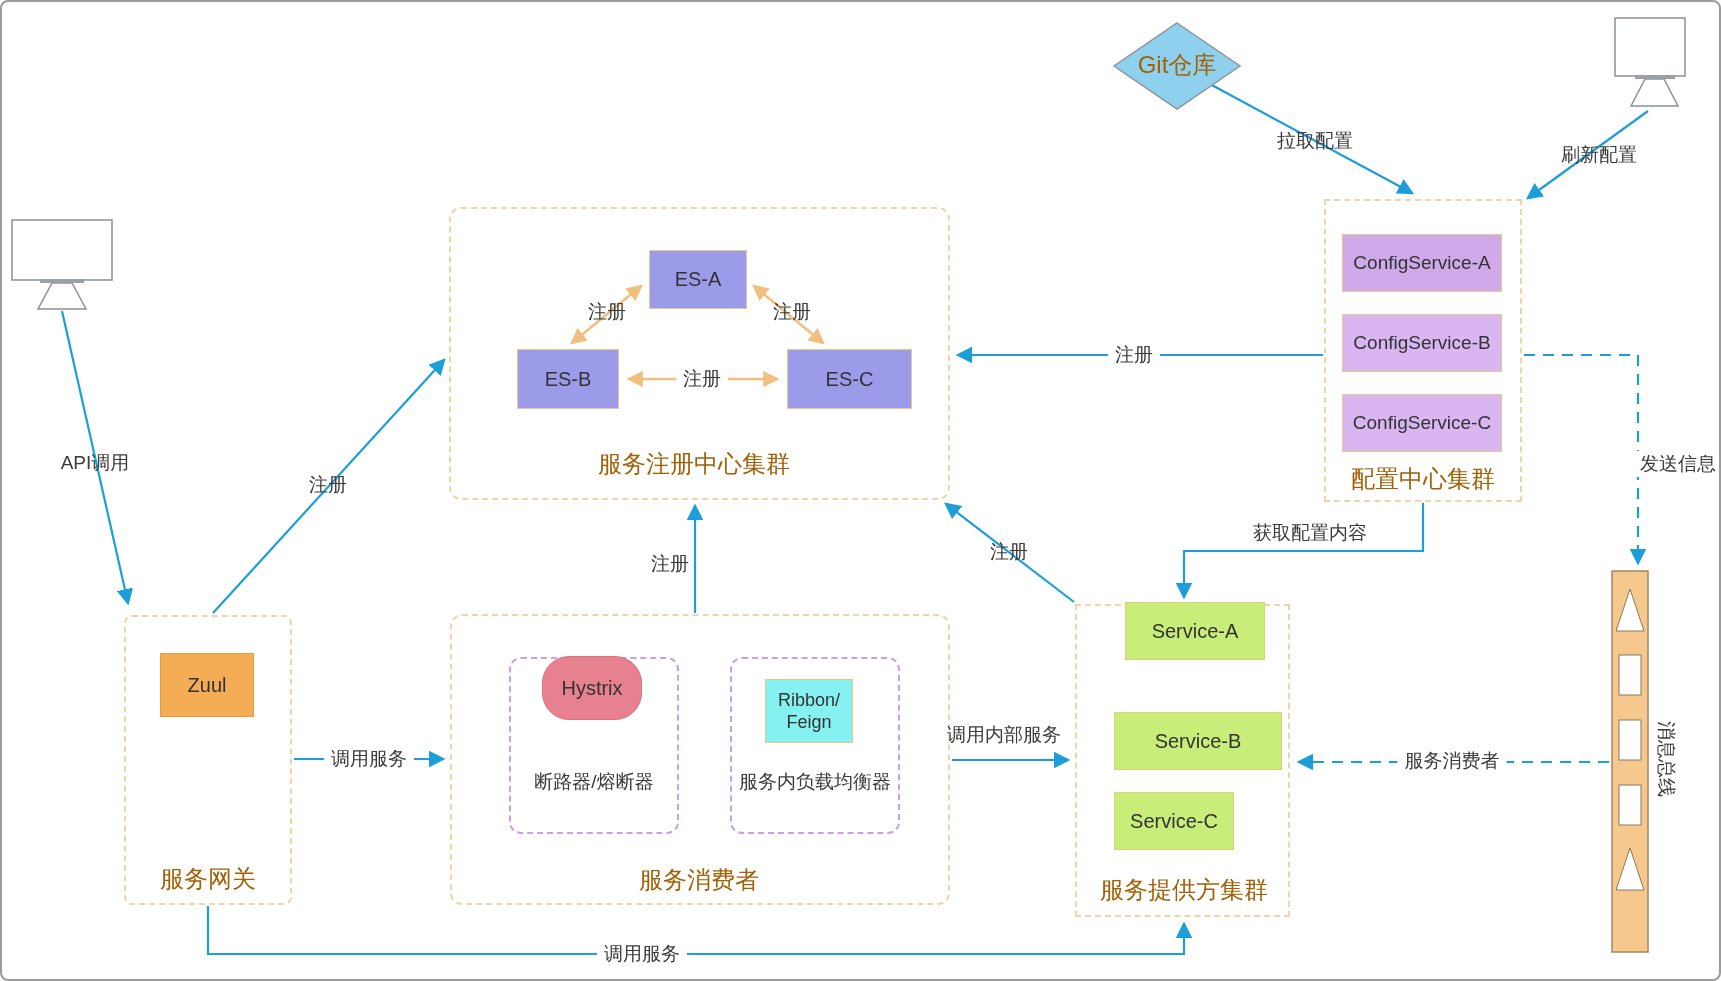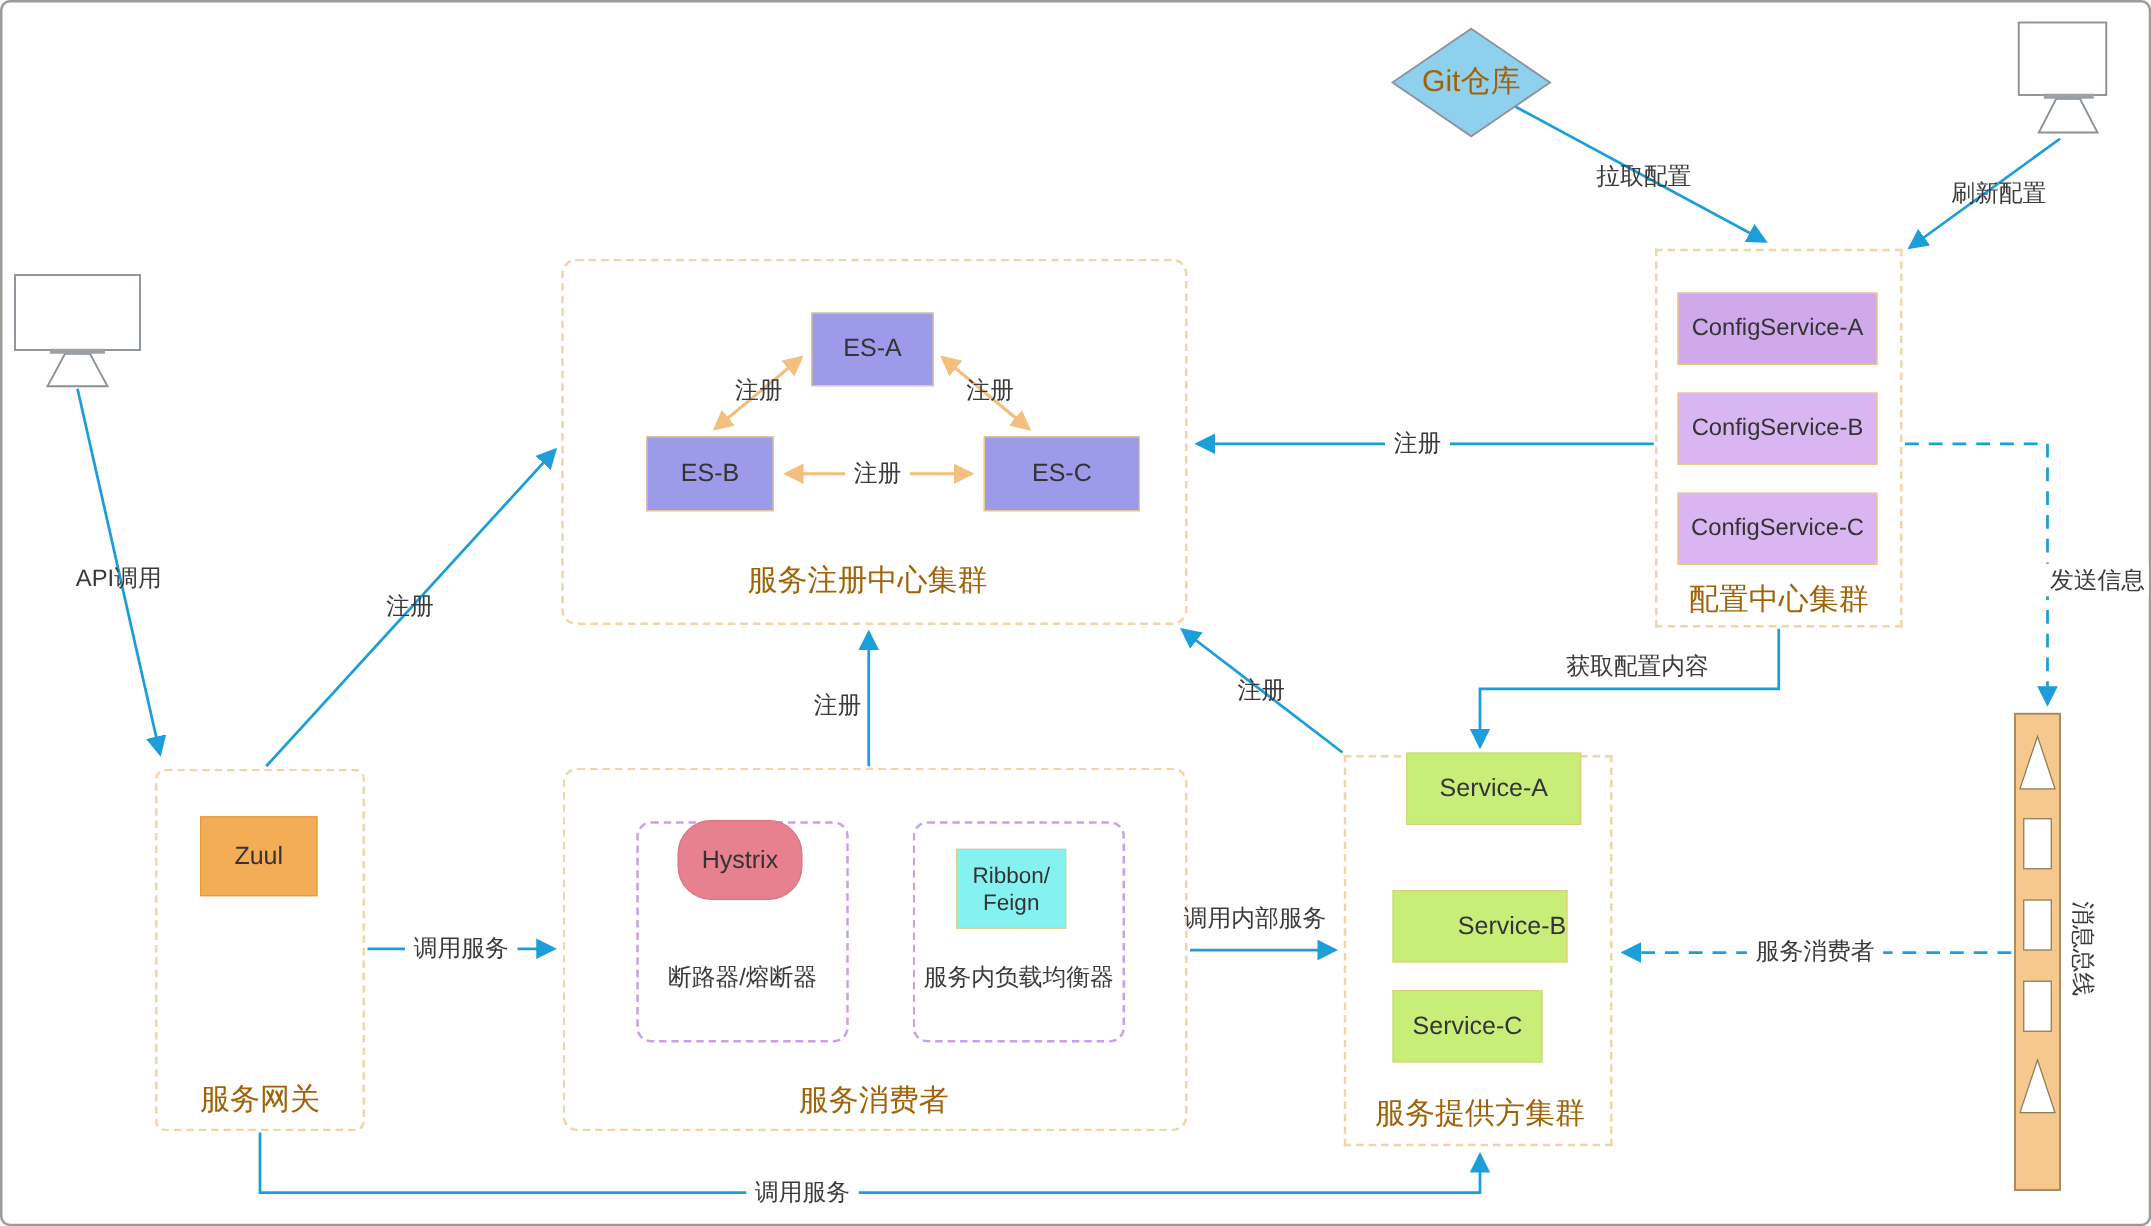--- a/index.html
+++ b/index.html
@@ -139,21 +139,21 @@
     <span>Ribbon/</span>
     <span>Feign</span>
   </div>
   <div class="lbl" style="left:813px;top:780px;">服务内负载均衡器</div>
   <div class="lbl title" style="left:697px;top:878px;">服务消费者</div>
 
   <div class="cluster" style="left:1073px;top:602px;width:215px;height:313px;"></div>
   <div class="node n-svc" style="left:1112px;top:600px;width:140px;height:58px;margin-left:11px;">
       <span>Service-A</span>
     </div>
-  <div class="node n-svc" style="left:1112px;top:710px;width:140px;height:58px;align-items:flex-end;">
+  <div class="node n-svc" style="left:1112px;top:710px;width:168px;height:58px;">
       <span>Service-B</span>
     </div>
   <div class="node n-svc" style="left:1112px;top:790px;width:120px;height:58px;">
       <span>Service-C</span>
     </div>
   <div class="lbl title" style="left:1182px;top:888px;">服务提供方集群</div>
 
   <div class="lbl title" style="left:1175px;top:63px;">Git仓库</div>
   <div class="lbl" style="left:93px;top:461px;">API调用</div>
   <div class="lbl" style="left:326px;top:483px;">注册</div>

